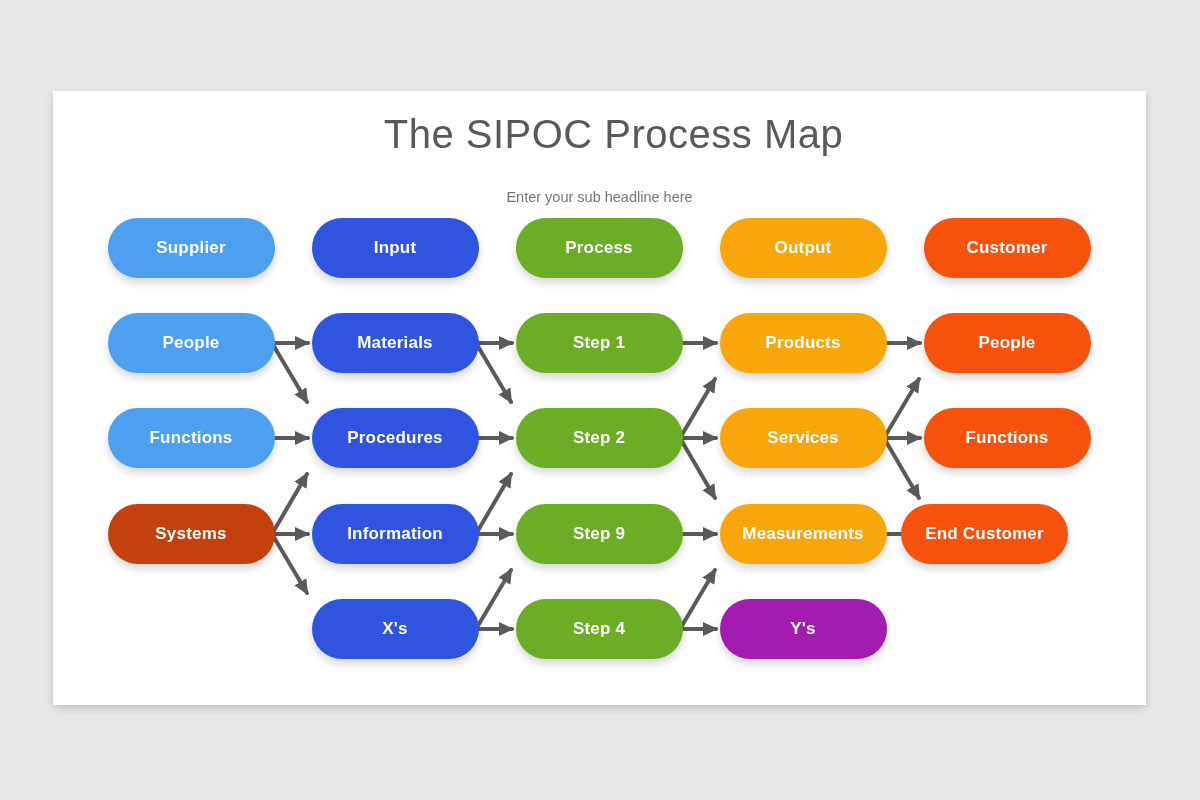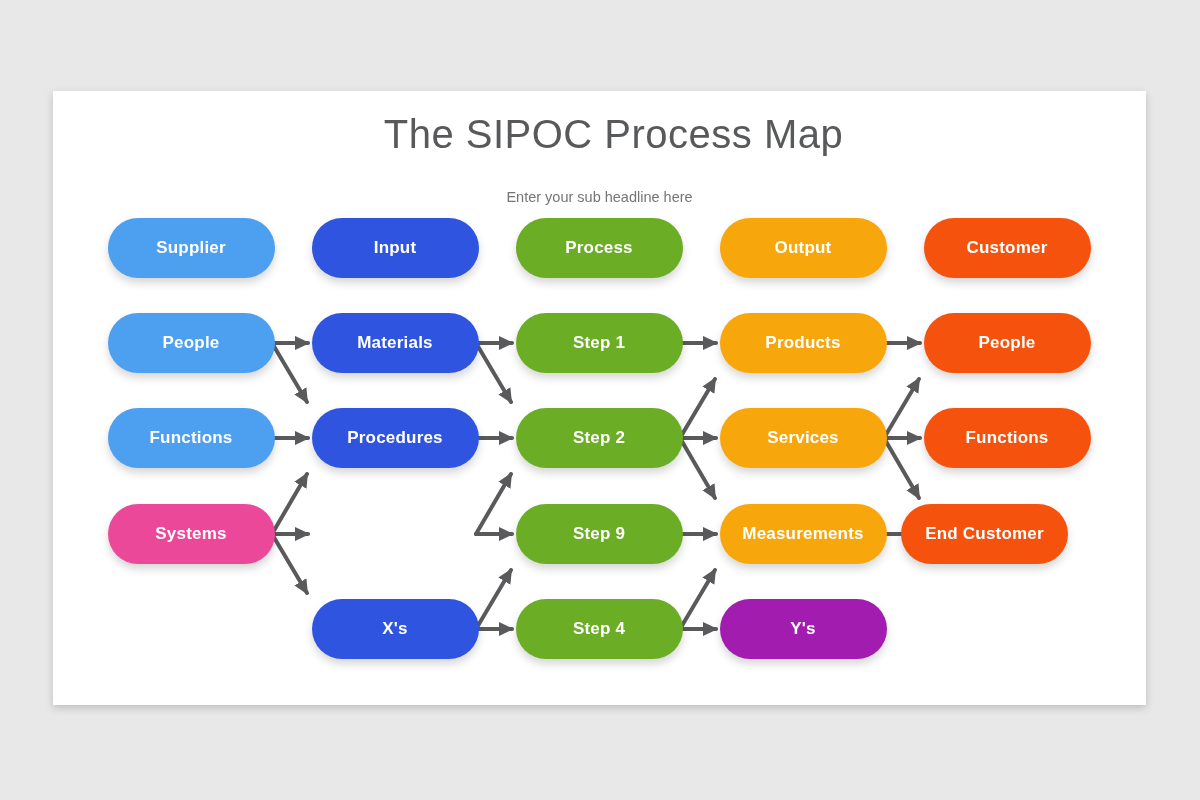--- a/index.html
+++ b/index.html
@@ -150,22 +150,25 @@
     </div>
     <div class="pill" style="left: 515.5px; top: 408px; background: rgb(108, 173, 38);">
       <span>Step 2</span>
     </div>
     <div class="pill" style="left: 719.5px; top: 408px; background: rgb(247, 167, 12);">
       <span>Services</span>
     </div>
     <div class="pill" style="left: 923.5px; top: 408px; background: rgb(245, 82, 13);">
       <span>Functions</span>
     </div>
-    <div class="pill" style="left: 107.5px; top: 504px; background: #ec4899;">
+    <div class="pill" style="left: 107.5px; top: 504px; background: #c2410c;">
       <span>Systems</span>
+    </div>
+    <div class="pill" style="left: 311.5px; top: 504px; background: rgb(47, 85, 224);">
+      <span>Information</span>
     </div>
     <div class="pill" style="left: 515.5px; top: 504px; background: rgb(108, 173, 38);">
       <span>Step 9</span>
     </div>
     <div class="pill" style="left: 719.5px; top: 504px; background: rgb(247, 167, 12);">
       <span>Measurements</span>
     </div>
     <div class="pill" style="left: 901px; top: 504px; background: rgb(245, 82, 13);">
       <span>End Customer</span>
     </div>

